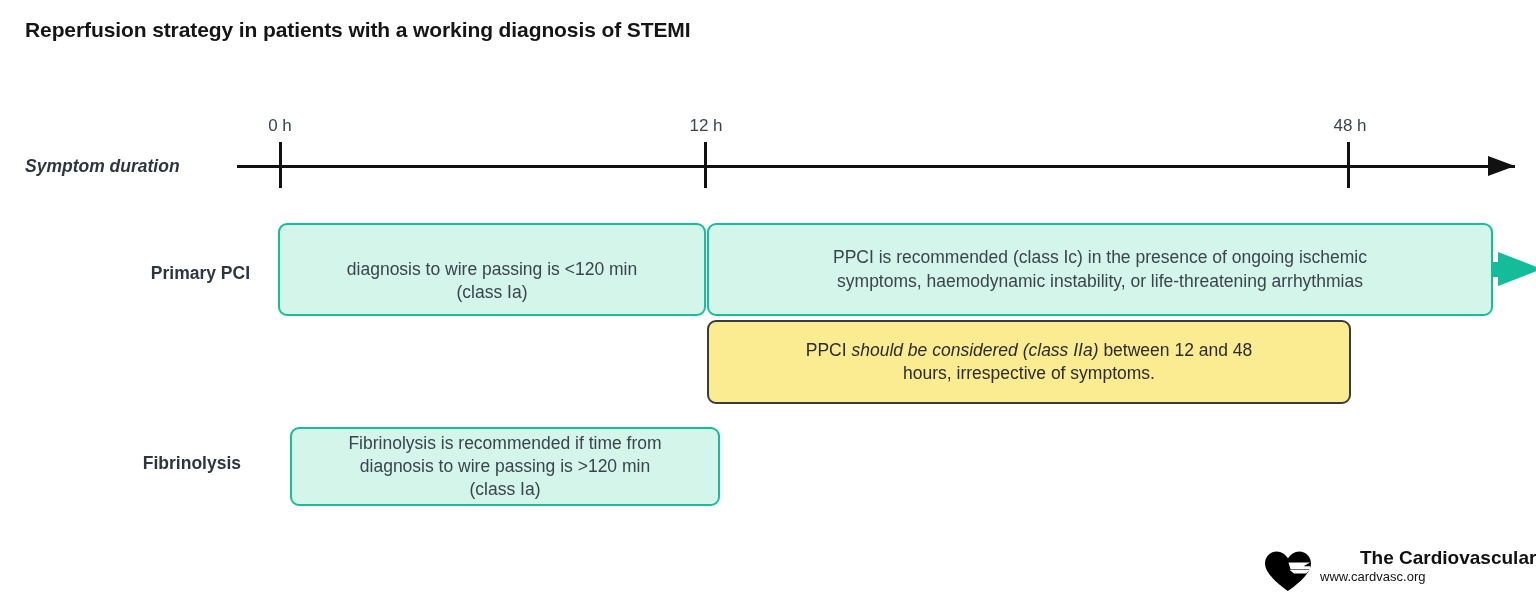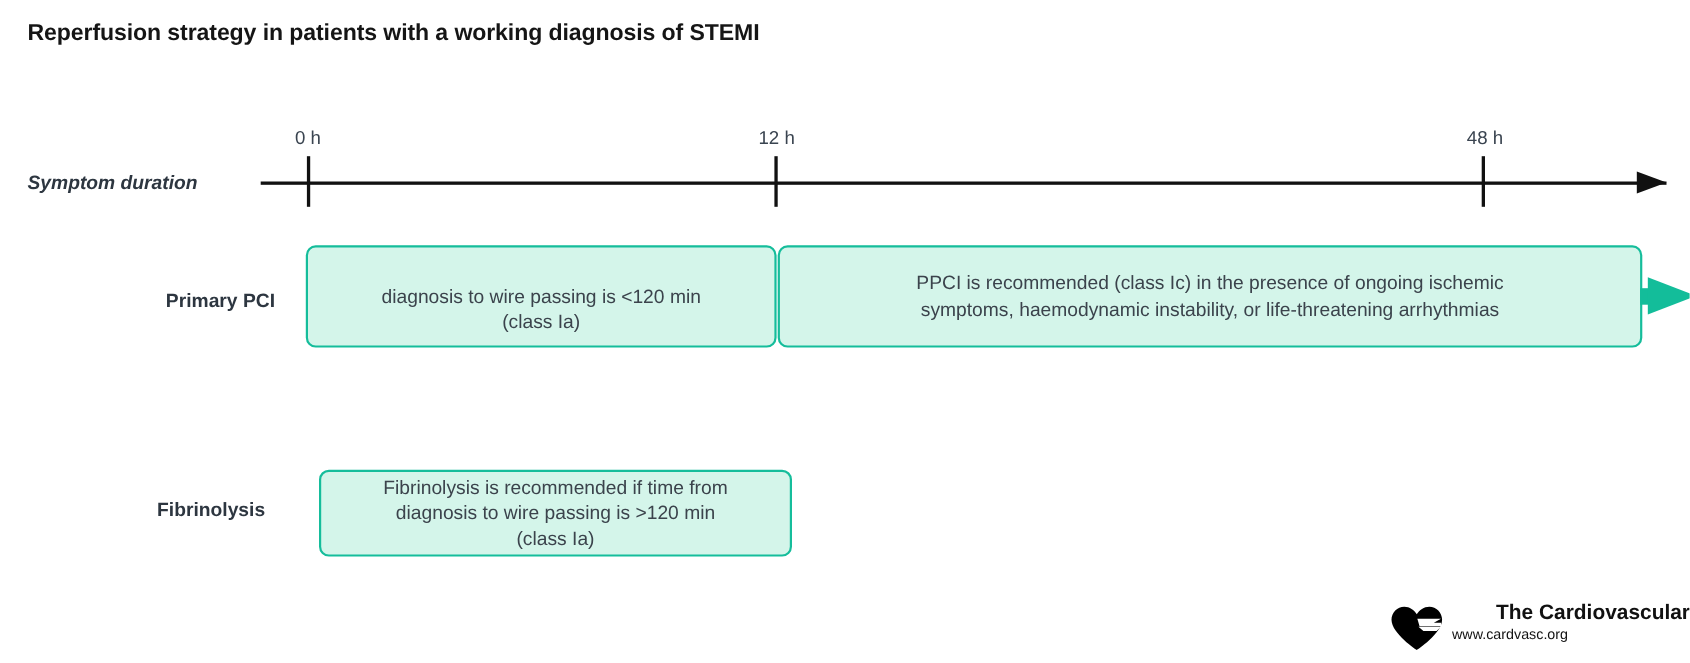--- a/index.html
+++ b/index.html
@@ -117,20 +117,26 @@
 
   <div class="box box-teal" style="left:707px;top:223px;width:786px;height:93px;">
     <div class="box-text">
       <span>PPCI is recommended (class Ic) in the presence of ongoing ischemic</span><br>
       <span>symptoms, haemodynamic instability, or life-threatening arrhythmias</span>
     </div>
   </div>
   <div class="box-arrow-stem" style="left:1491px;top:262px;width:12px;height:15px;"></div>
   <div class="box-arrow" style="left:1498px;top:252px;"></div>
 
+  <div class="box box-yellow" style="left:707px;top:320px;width:644px;height:84px;">
+    <div class="box-text">
+      <span>PPCI </span><i>should be considered (class IIa)</i><span> between 12 and 48</span><br>
+      <span>hours, irrespective of symptoms.</span>
+    </div>
+  </div>
 
   <div class="box box-teal" style="left:290px;top:427px;width:430px;height:79px;">
     <div class="box-text">
       <span>Fibrinolysis is recommended if time from</span><br>
       <span>diagnosis to wire passing is &gt;120 min</span><br>
       <span>(class Ia)</span>
     </div>
   </div>
 
   <div class="logo">

